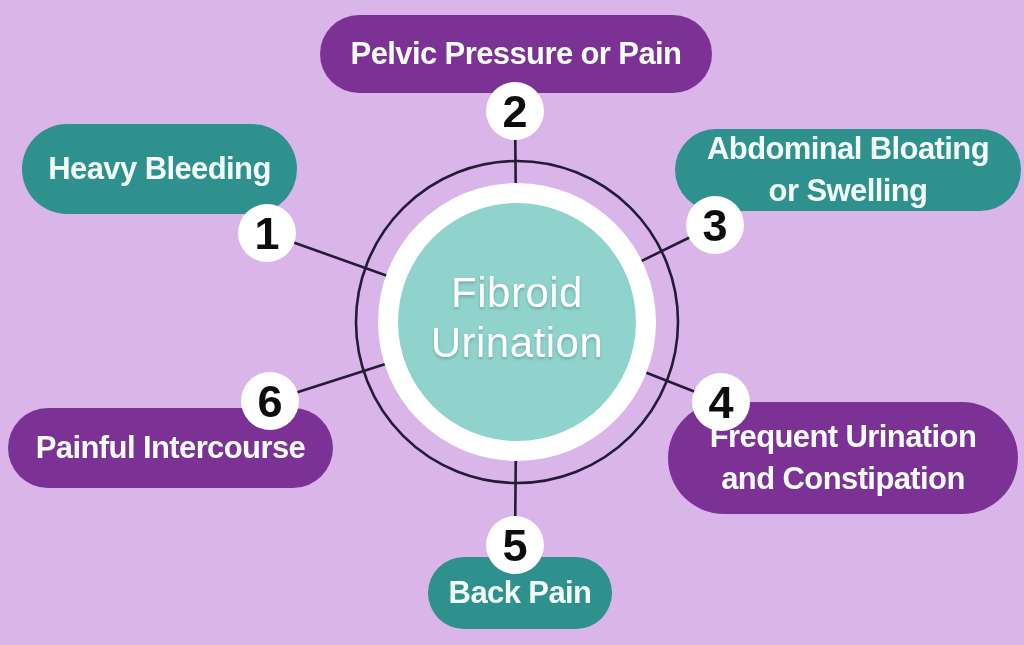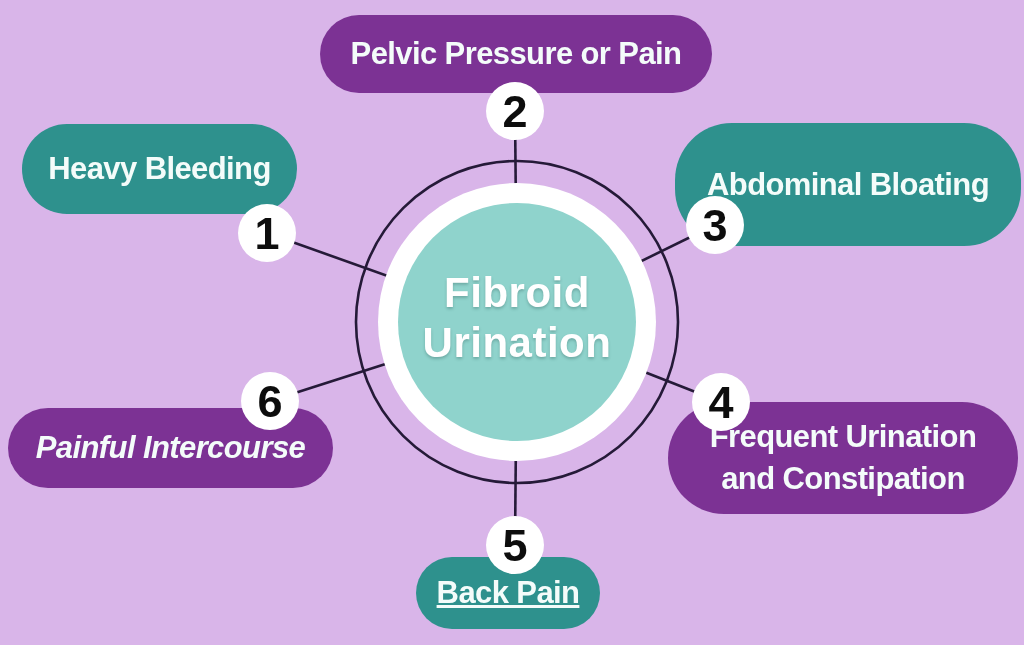--- a/index.html
+++ b/index.html
@@ -22,24 +22,24 @@
   }
   .pill .pline {
     display:block; white-space:nowrap;
     font-size:31px; letter-spacing:-0.6px; line-height:42px;
   }
   .teal   { background: var(--teal-pill, #2e918d); }
   .purple { background: var(--purple-pill, #7c3294); }
 
   .s1 { left:22px;  top:124px; width:275px; height:90px;  border-radius:46px; }
   .s2 { left:320px; top:15px;  width:392px; height:78px;  border-radius:40px; }
-  .s3 { left:675px; top:123px; width:346px; height:123px; border-radius:57px; }
+  .s3 { left:675px; top:129px; width:346px; height:82px; border-radius:57px; }
   .s4 { left:668px; top:402px; width:350px; height:112px; border-radius:60px; }
-  .s5 { left:416px; top:557px; width:184px; height:72px;  border-radius:36px;text-decoration:underline; }
-  .s6 { left:8px;   top:408px; width:325px; height:80px;  border-radius:40px;font-style:italic; }
+  .s5 { left:428px; top:557px; width:184px; height:72px;  border-radius:36px; }
+  .s6 { left:8px;   top:408px; width:325px; height:80px;  border-radius:40px; }
 
   .badge {
     position:absolute;
     width:58px; height:58px; border-radius:50%;
     background:#ffffff;
     color: var(--number-text, #0d0d0d);
     font-weight:bold; font-size:45px; line-height:1;
     display:flex; align-items:center; justify-content:center;
   }
   .b1 { left:238px; top:204px; }
@@ -47,21 +47,21 @@
   .b3 { left:686px; top:196px; }
   .b4 { left:692px; top:373px; }
   .b5 { left:486px; top:516px; }
   .b6 { left:241px; top:372px; }
 
   .center-title {
     position:absolute;
     left:357px; top:268px; width:320px;
     text-align:center;
     color: var(--center-text, #ffffff);
-    font-weight:bold; font-size:42px; line-height:50px;
+    font-weight:normal; font-size:42px; line-height:50px;
     letter-spacing:0.5px;
     text-shadow: 0 2px 3px rgba(25,70,65,0.28);
   }
   .center-title span { display:block; }
 </style>
 </head>
 <body>
 
 <div class="stage">
 
@@ -82,20 +82,21 @@
   <div class="pill teal s1">
     <span class="pline">Heavy Bleeding</span>
     <span class="pline"></span>
   </div>
   <div class="pill purple s2">
     <span class="pline">Pelvic Pressure or Pain</span>
     <span class="pline"></span>
   </div>
   <div class="pill teal s3">
     <span class="pline">Abdominal Bloating</span>
+    <span class="pline">or Swelling</span>
   </div>
   <div class="pill purple s4">
     <span class="pline">Frequent Urination</span>
     <span class="pline">and Constipation</span>
   </div>
   <div class="pill teal s5">
     <span class="pline">Back Pain</span>
     <span class="pline"></span>
   </div>
   <div class="pill purple s6">

